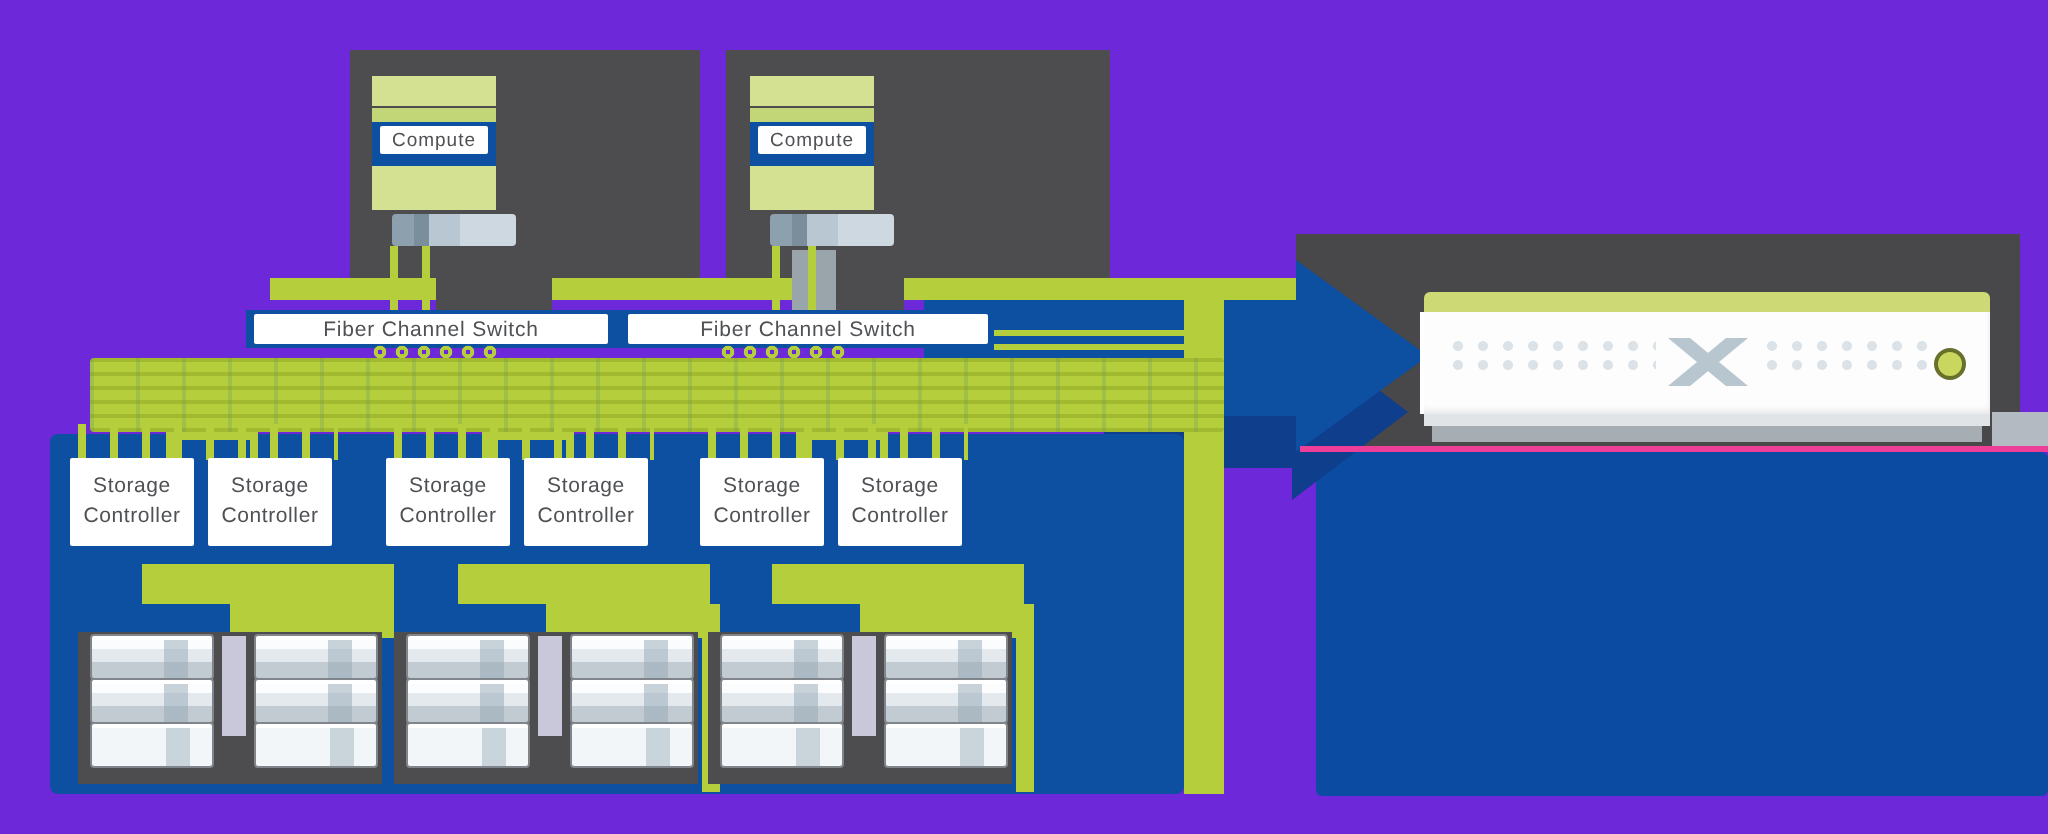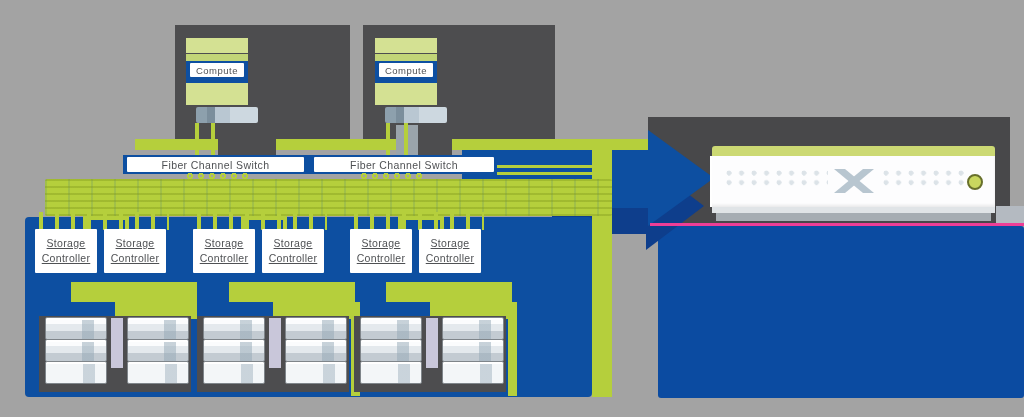--- a/index.html
+++ b/index.html
@@ -1,35 +1,35 @@
 <!DOCTYPE html>
 <html><head>
 <meta charset="utf-8">
 <style>
   html,body{margin:0;padding:0;background:#111;}
-  #canvas{position:relative;width:1024px;height:417px;background:#a3a3a3;overflow:hidden;
+  #canvas{position:relative;width:1024px;height:417px;background:#6d28d9;overflow:hidden;
           font-family:"Liberation Sans",sans-serif;}
   .abs{position:absolute;}
   
   .backdrop{background:#4d4d4f;}
   .backdrop-r{background:#48484a;}
   
   .lime{background:#b5cf3c;}
   .bar-light{background:#d4e193;}
   .bar-mid{background:#c2d577;}
   
   .blue{background:#0d4fa1;}
   .blue-deep{background:#0b4ba1;}
   .blue-dark{background:#0e3e8c;}
   
   .wbox{background:#fff;color:#4f5154;display:flex;align-items:center;justify-content:center;
         text-align:center;border-radius:1px;}
   .lbl-sm{font-size:9.5px;letter-spacing:.5px;}
   .lbl-md{font-size:10.5px;letter-spacing:.4px;}
-  .ctrl{font-size:10.5px;line-height:1.45;letter-spacing:.3px;flex-direction:column;text-decoration:underline;}
+  .ctrl{font-size:10.5px;line-height:1.45;letter-spacing:.3px;flex-direction:column;}
   
   .server{background:linear-gradient(90deg,#8da0ad 0 18%,#7b8e9c 18% 30%,#b9c7d2 30% 55%,#cdd8e0 55%);
           border-radius:2px;}
   
   .mass{background:
      repeating-linear-gradient(180deg,rgba(122,146,24,.35) 0 2px,rgba(0,0,0,0) 2px 7px),
      repeating-linear-gradient(90deg,rgba(13,79,161,.12) 0 2px,rgba(0,0,0,0) 2px 23px),
      #b5cf3c;border-radius:2px;}
   
   .ticks{background:repeating-linear-gradient(90deg,#b5cf3c 0 4px,rgba(0,0,0,0) 4px 16px);}

